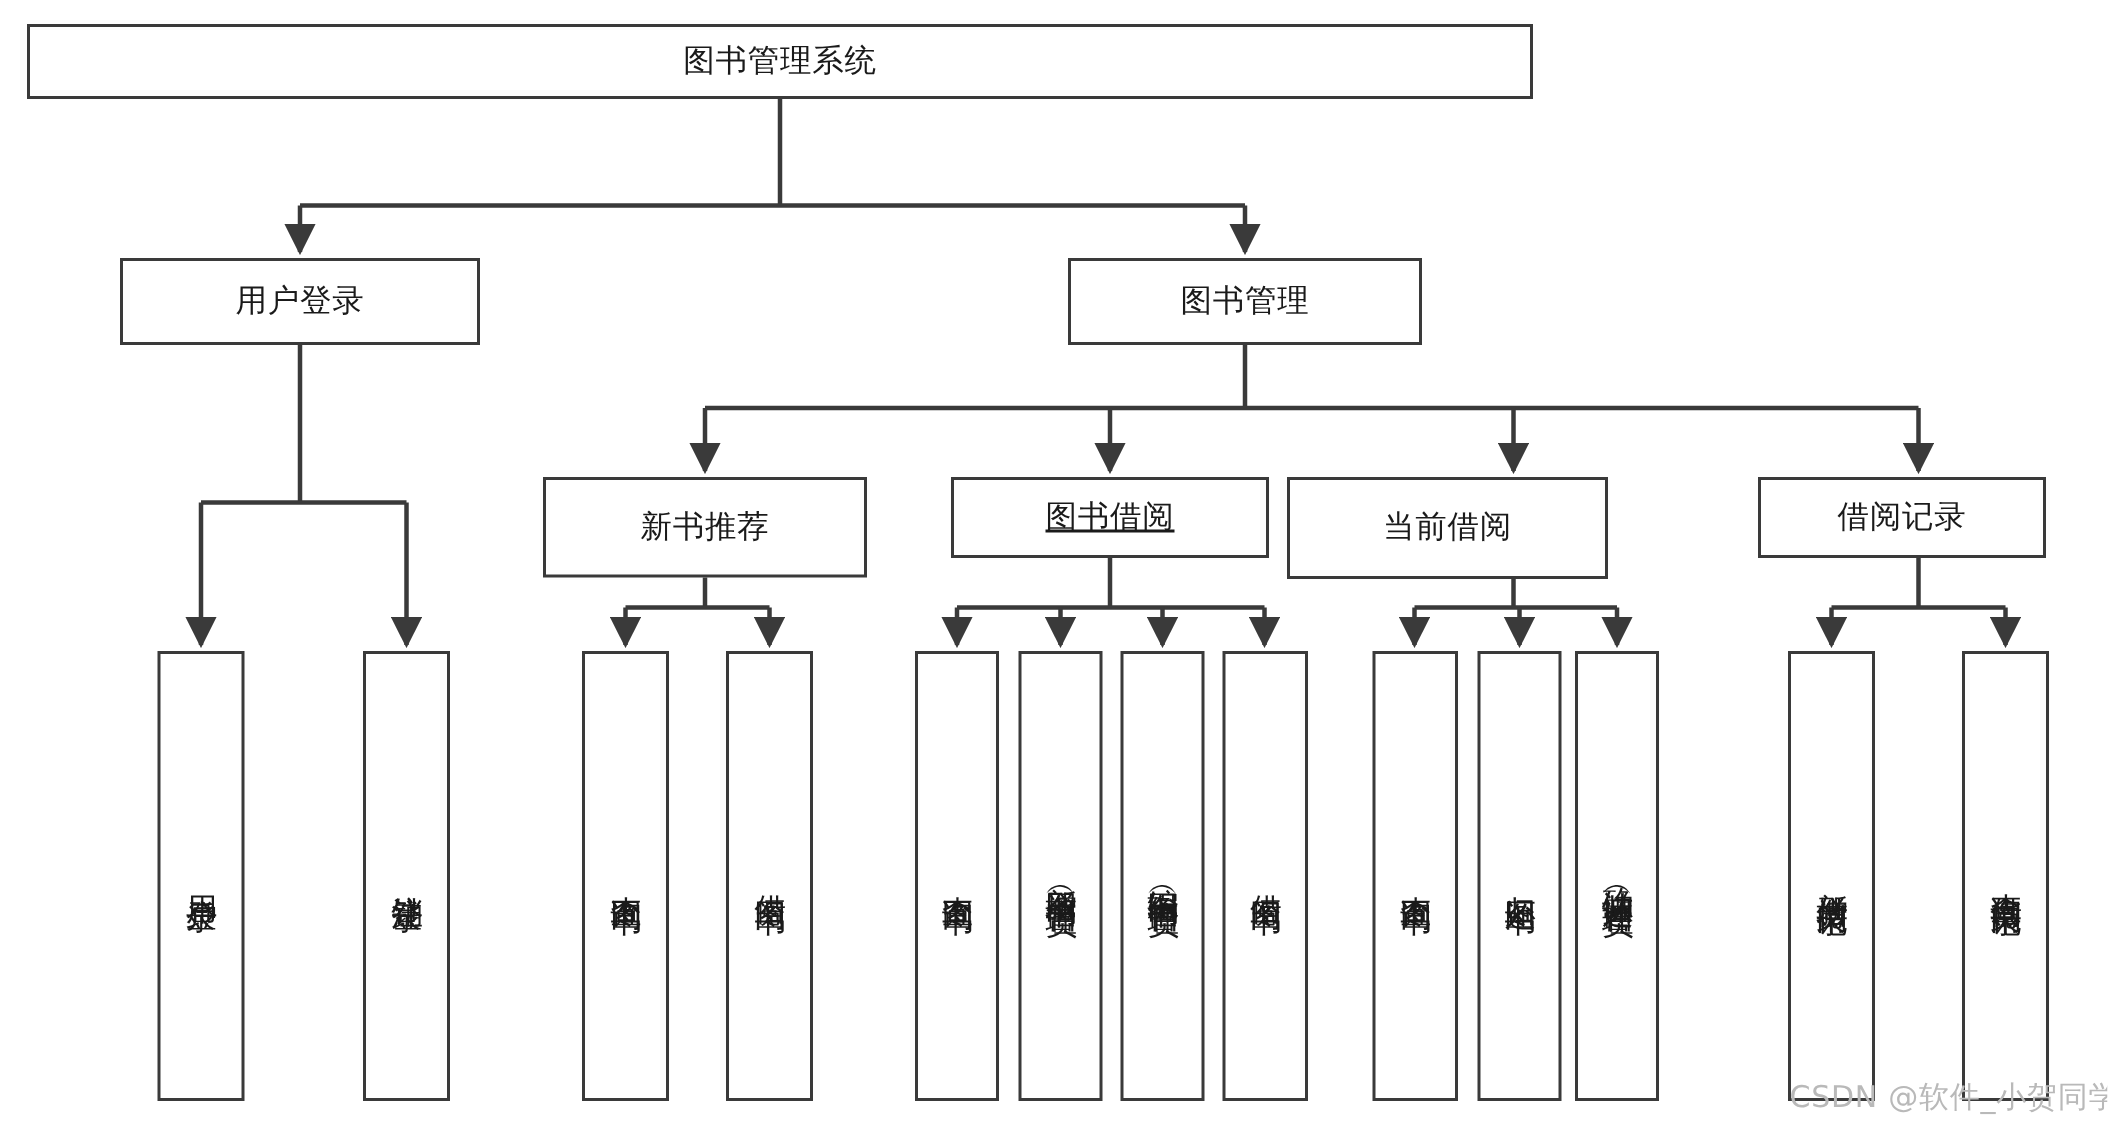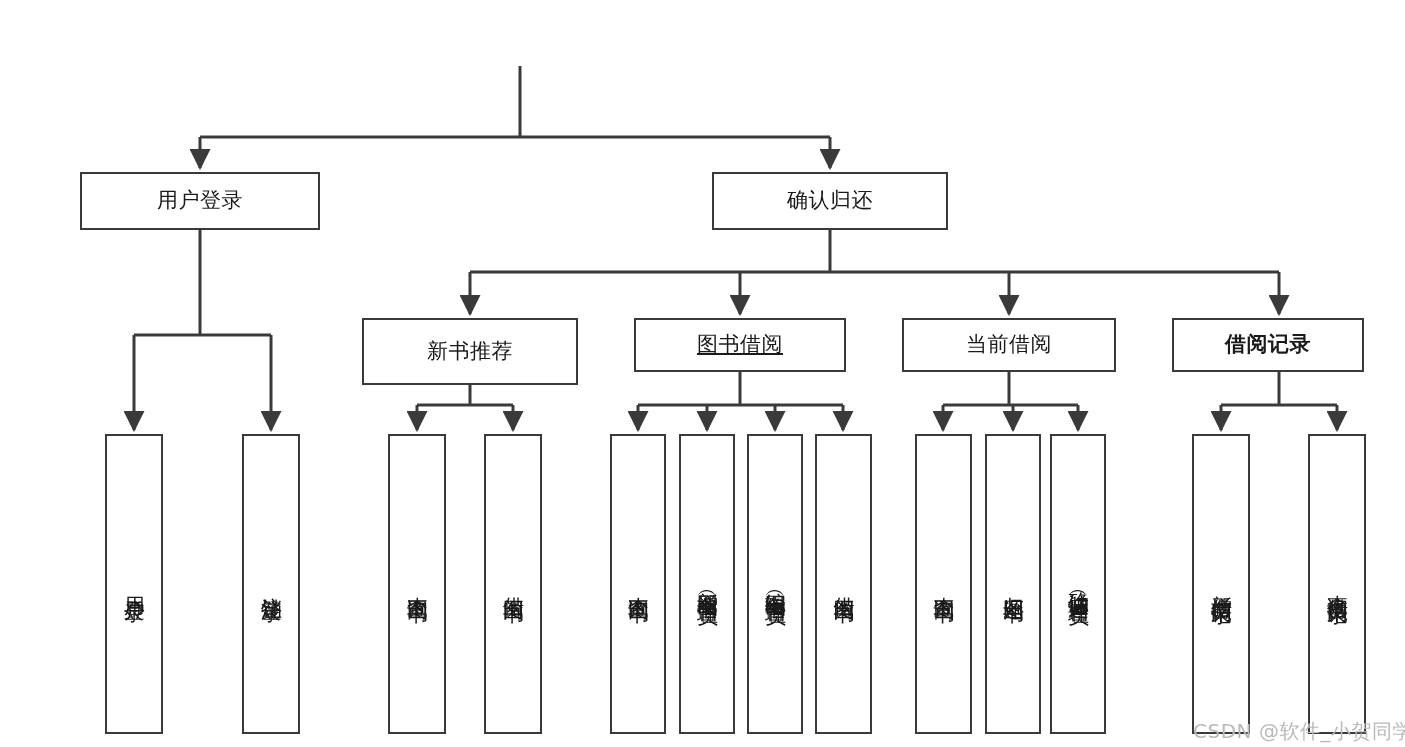--- a/index.html
+++ b/index.html
@@ -115,38 +115,41 @@
       <path d="M 1013 405 L 1013 430" marker-end="url(#arrow)"></path>
       <path d="M 1078 405 L 1078 430" marker-end="url(#arrow)"></path>
 
       <path d="M 1279 372 L 1279 405"></path>
       <path d="M 1221 405 L 1337 405"></path>
       <path d="M 1221 405 L 1221 430" marker-end="url(#arrow)"></path>
       <path d="M 1337 405 L 1337 430" marker-end="url(#arrow)"></path>
     </g>
   </svg>
 
+  <div class="node h" style="left:18px; top:16px; width:1004px; height:50px;">
+    <span class="label">图书管理系统</span>
+  </div>
 
   <div class="node h" style="left:80px; top:172px; width:240px; height:58px;">
     <span class="label">用户登录</span>
   </div>
   <div class="node h" style="left:712px; top:172px; width:236px; height:58px;">
-    <span class="label">确认归还</span>
+    <span class="label">图书管理</span>
   </div>
 
   <div class="node h" style="left:362px; top:318px; width:216px; height:67px;">
     <span class="label">新书推荐</span>
   </div>
   <div class="node h" style="left:634px; top:318px; width:212px; height:54px;text-decoration:underline;">
     <span class="label">图书借阅</span>
   </div>
-  <div class="node h" style="left:902px; top:318px; width:214px; height:54px;">
+  <div class="node h" style="left:858px; top:318px; width:214px; height:68px;">
     <span class="label">当前借阅</span>
   </div>
-  <div class="node h" style="left:1172px; top:318px; width:192px; height:54px;font-weight:bold;">
+  <div class="node h" style="left:1172px; top:318px; width:192px; height:54px;">
     <span class="label">借阅记录</span>
   </div>
 
   <div class="node v" style="left:105px; top:434px; width:58px; height:300px;">
     <span class="label">用户登录</span>
   </div>
   <div class="node v" style="left:242px; top:434px; width:58px; height:300px;">
     <span class="label">注销登录</span>
   </div>
 

